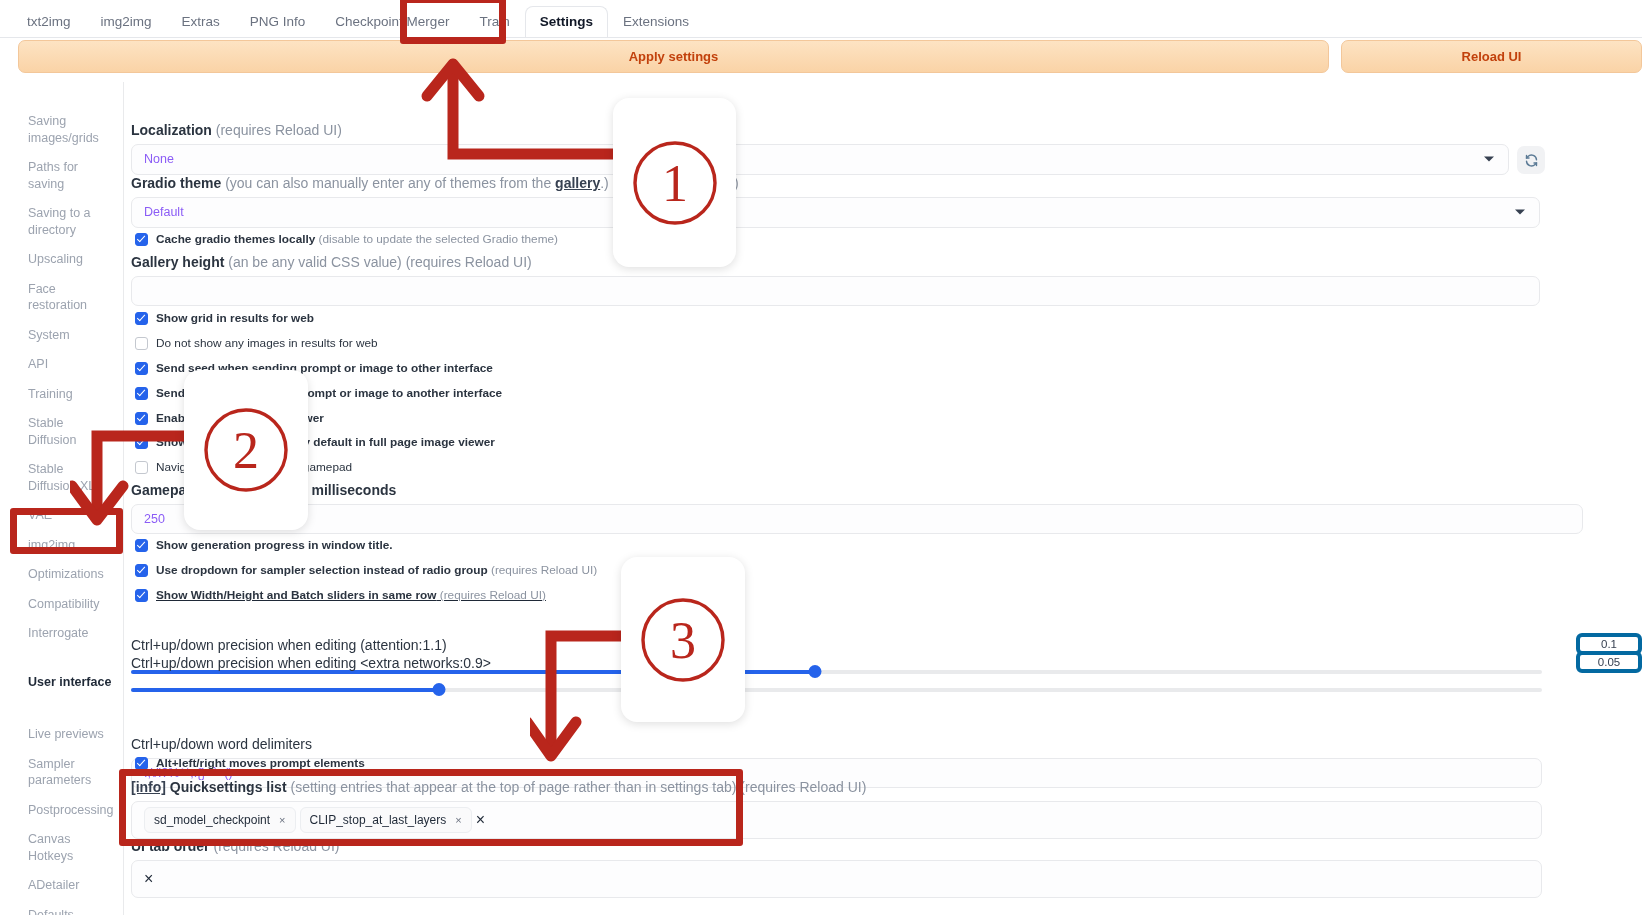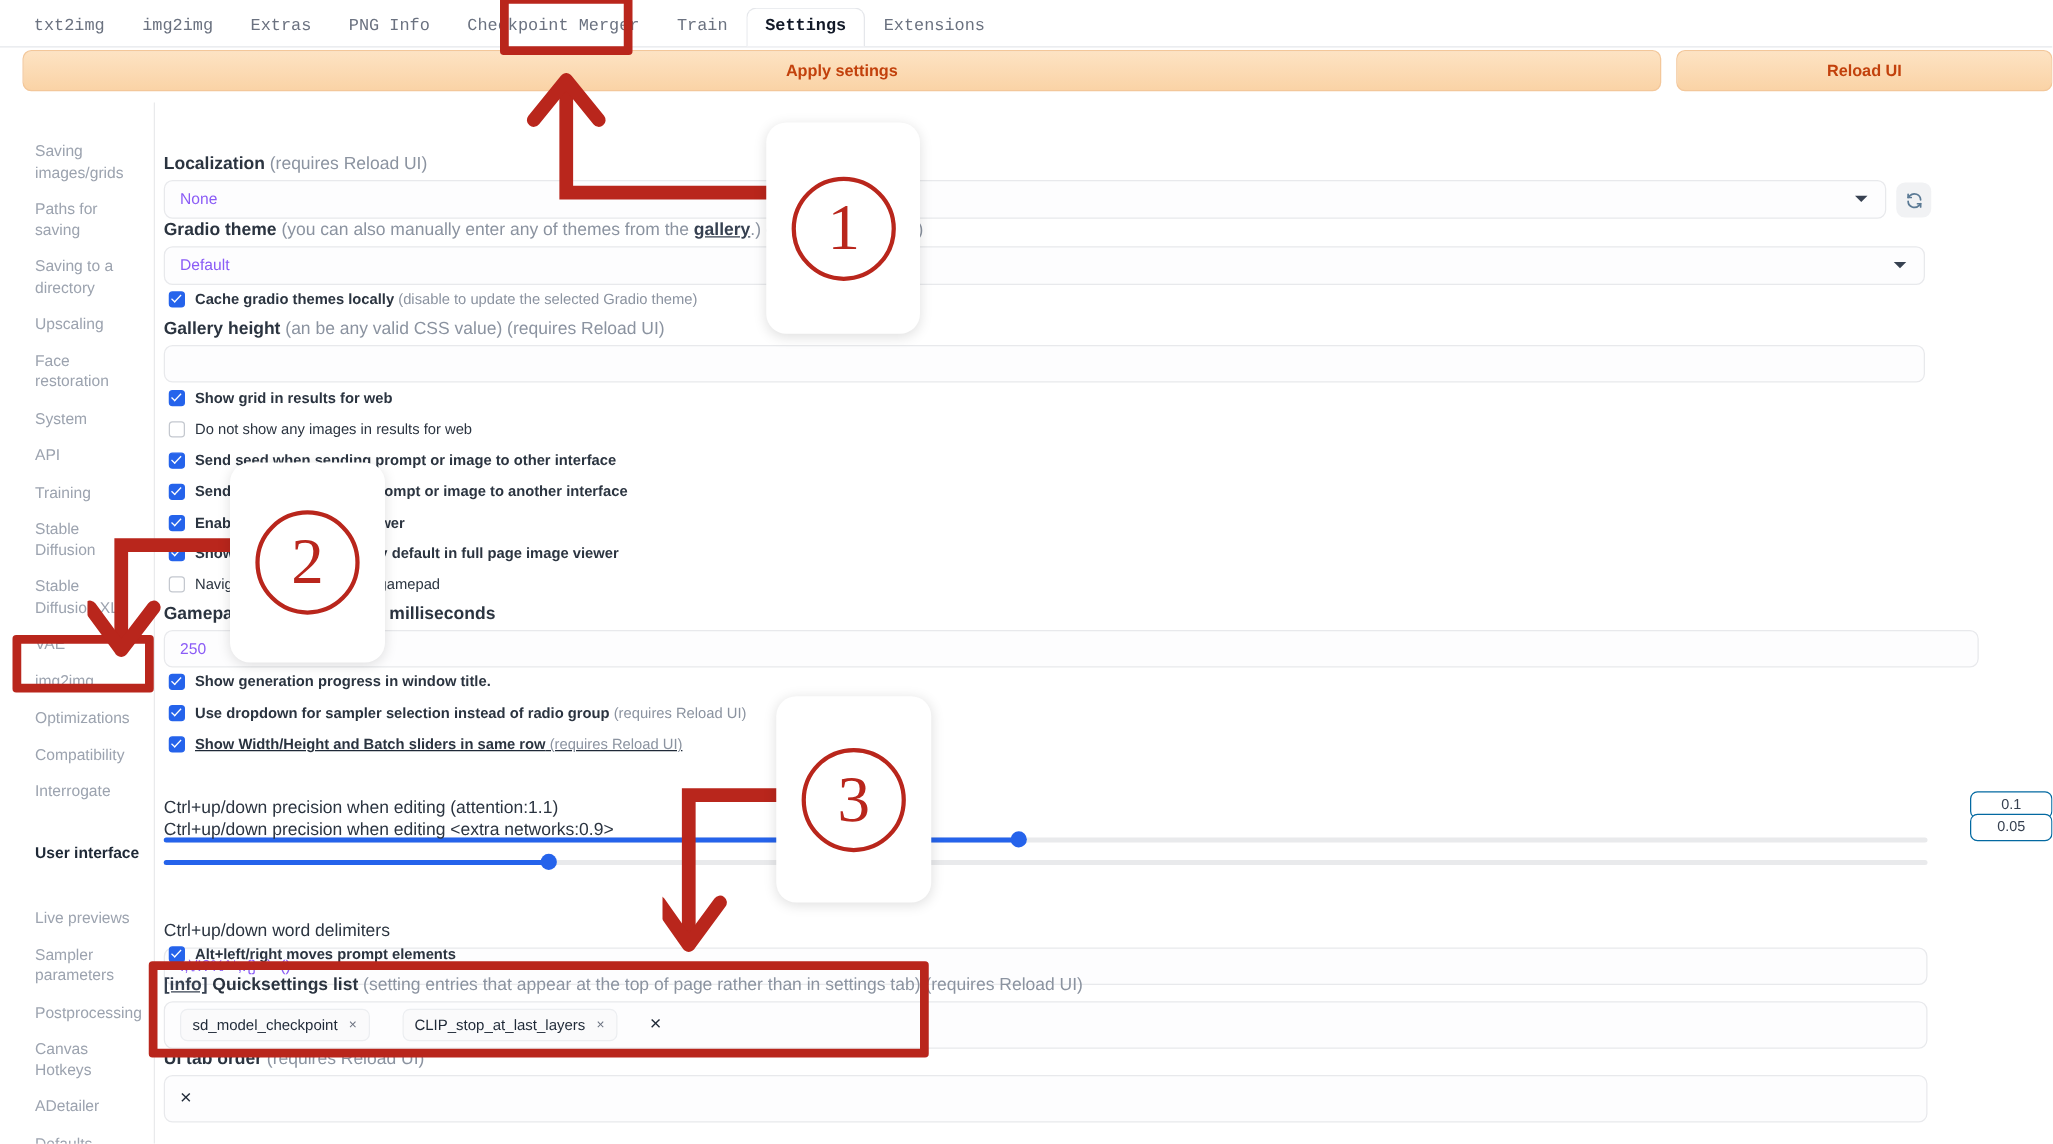--- a/index.html
+++ b/index.html
@@ -17,21 +17,21 @@
   .tabbar {
     position: absolute; top: 0; left: 0; width: 1642px; height: 38px;
     border-bottom: 1px solid #e5e7eb;
     display: flex; align-items: flex-end; padding-left: 12px;
     background: #ffffff;
   }
   .tab {
     font-size: 13.5px; color: #6b7280;
     padding: 8px 14px 9px 14px; line-height: 1;
     border: 1px solid transparent; border-bottom: none;
-    border-radius: 8px 8px 0 0; cursor: pointer; white-space: nowrap; font-family: Liberation Mono, monospace;
+    border-radius: 8px 8px 0 0; cursor: pointer; white-space: nowrap;
   }
   .tab.active {
     color: #111827; font-weight: 600; background: #ffffff;
     border-color: #e5e7eb; position: relative; z-index: 3;
   }
 
   
   .btnrow { position: absolute; top: 40px; left: 0; width: 1642px; height: 34px; }
   .bigbtn {
     position: absolute; top: 0; height: 33px;
@@ -105,28 +105,28 @@
   .slider-fill {
     position: absolute; left: 0; top: 5px; height: 4px;
     background: #2563eb; border-radius: 3px;
   }
   .slider-thumb {
     position: absolute; top: 0; width: 13px; height: 13px; border-radius: 50%;
     background: #2563eb; transform: translateX(-50%); cursor: pointer;
   }
   .slider-num {
     position: absolute; right: 0; width: 66px; height: 22px;
-    border: 1px solid #0369a1; border-radius: 6px; background: #fff;
+    border: 4px solid #0369a1; border-radius: 6px; background: #fff;
     font-size: 11.5px; color: #374151; display: flex;
     align-items: center; justify-content: center;
   }
 
   .token-field {
     border: 1px solid #e8e9ec; border-radius: 7px; background: #fdfdfe;
-    display: flex; align-items: center; gap: 26px; padding: 0 12px;
+    display: flex; align-items: center; gap: 4px; padding: 0 12px;
   }
   .token {
     display: flex; align-items: center; gap: 9px;
     background: #fafafb; border: 1px solid #eceef1; border-radius: 6px;
     padding: 5px 9px; font-size: 12px; color: #1f2937;
   }
   .token .x { color: #6b7280; font-size: 11px; cursor: pointer; }
 
   
   .anno { position: absolute; pointer-events: none; }

